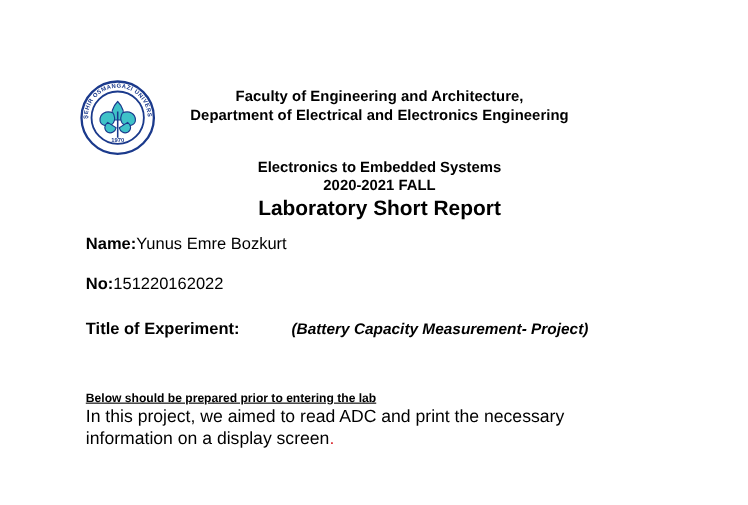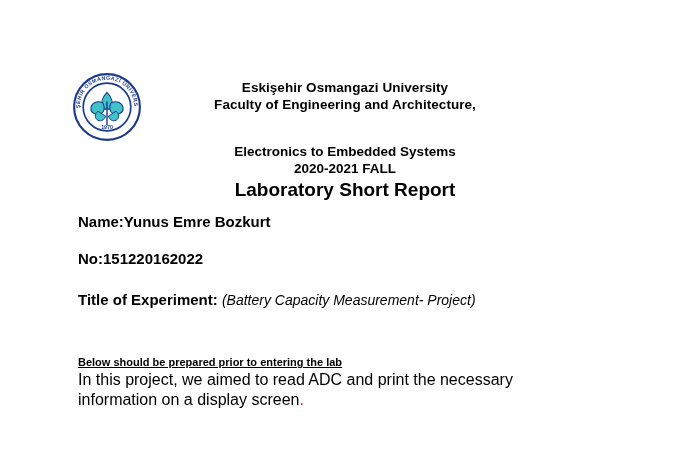--- a/index.html
+++ b/index.html
@@ -90,27 +90,28 @@
   }
   .field-row.gap-name   { margin-bottom: 18px; }
   .field-row.gap-no     { margin-bottom: 22px; }
   .field-row.gap-title  { margin-bottom: 20px; }
 
   .field-label {
     font-weight: bold;
     font-size: 15px;
   }
   .field-value-plain {
-    font-weight: bold;
+    font-weight: normal;
     font-size: 15px;
   }
   .field-value-italic {
     font-style: italic;
-    font-weight: normal;
+    font-weight: bold;
     font-size: 14px;
+    margin-left: 43px;
   }
 
   
   .prep-note {
     position: absolute;
     left: 78px;
     top: 357px;
     font-size: 11px;
     font-weight: bold;
     text-decoration: underline;
@@ -165,22 +166,22 @@
           <path d="M -13,6 C -18,10 -18,16 -13,19 C -8,21 -3,18 -2,13 Z" fill="#3fc2c8" stroke="#1b3a8c" stroke-width="1.4"></path>
           <path d="M 13,6 C 18,10 18,16 13,19 C 8,21 3,18 2,13 Z" fill="#3fc2c8" stroke="#1b3a8c" stroke-width="1.4"></path>
           <line x1="0" y1="-8" x2="0" y2="26" stroke="#1b3a8c" stroke-width="2"></line>
         </g>
 
         <text x="50" y="81" text-anchor="middle" font-family="'Liberation Sans', sans-serif" font-size="7.5" font-weight="bold" fill="#1b3a8c">1970</text>
       </svg>
     </div>
 
     <div class="institution">
-      <div>Eskişehir Osmangazi University</div>
       <div>Faculty of Engineering and Architecture,</div>
+      <div>Department of Electrical and Electronics Engineering</div>
     </div>
   </div>
 
   <div class="title-block">
     <div class="course-line">Electronics to Embedded Systems</div>
     <div class="course-line">2020-2021 FALL</div>
     <div class="report-title">Laboratory Short Report</div>
   </div>
 
   <div class="fields">

